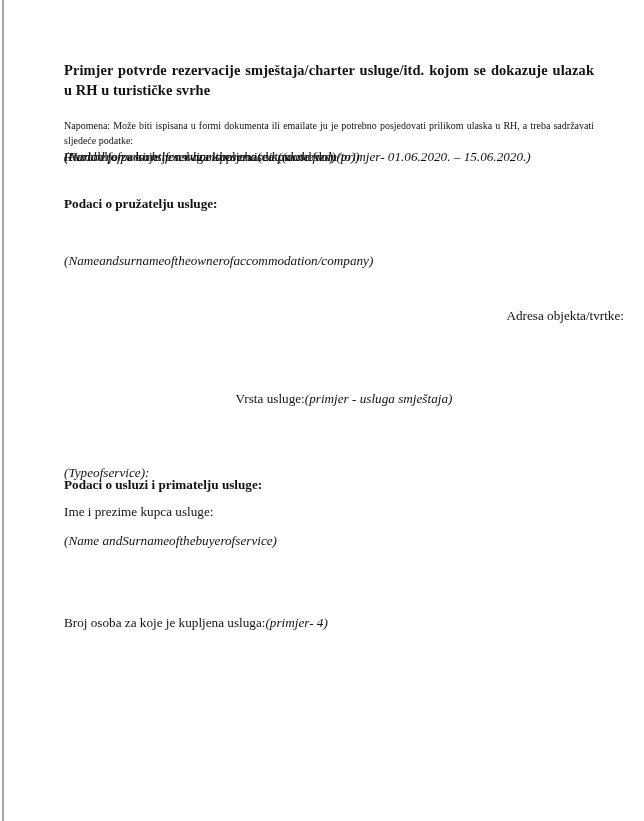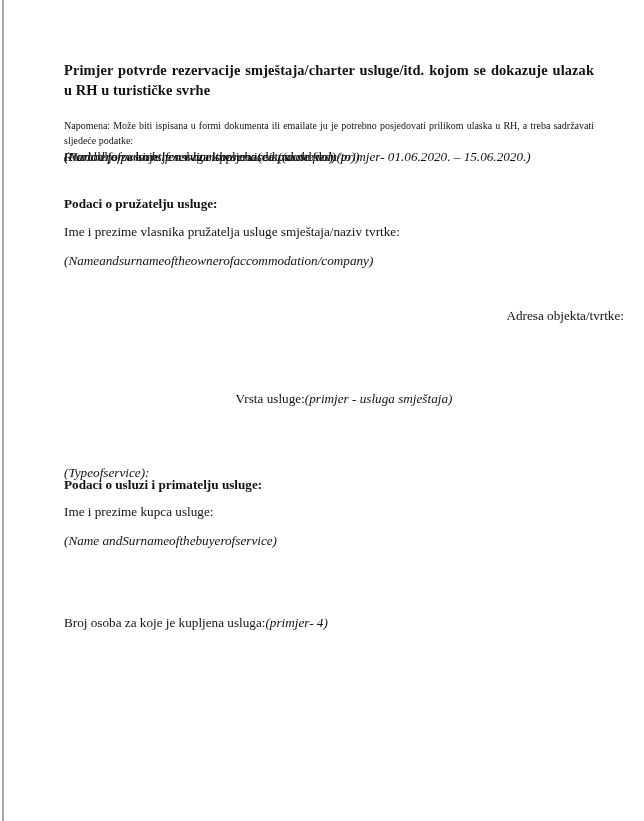--- a/index.html
+++ b/index.html
@@ -123,23 +123,20 @@
   <div class="content">
 
     <h1 class="doc-title">Primjer potvrde rezervacije smještaja/charter usluge/itd. kojom se dokazuje ulazak u RH u turističke svrhe</h1>
 
     <p class="doc-note">Napomena: Može biti ispisana u formi dokumenta ili emailate ju je potrebno posjedovati prilikom ulaska u RH, a treba sadržavati sljedeće podatke:</p>
 
     <div class="row r-head1">
       <div class="section-heading">Podaci o pružatelju usluge:</div>
     </div>
 
-    <div class="row r-hr-name">
-      <div class="field-line">Ime i prezime vlasnika pružatelja usluge smještaja/naziv tvrtke:</div>
-    </div>
 
     <div class="row r-en-name">
       <div class="field-en">(Nameandsurnameoftheownerofaccommodation/company)</div>
     </div>
 
     <div class="row r-hr-addr">
       <div class="field-line">Adresa objekta/tvrtke:</div>
     </div>
 
 

